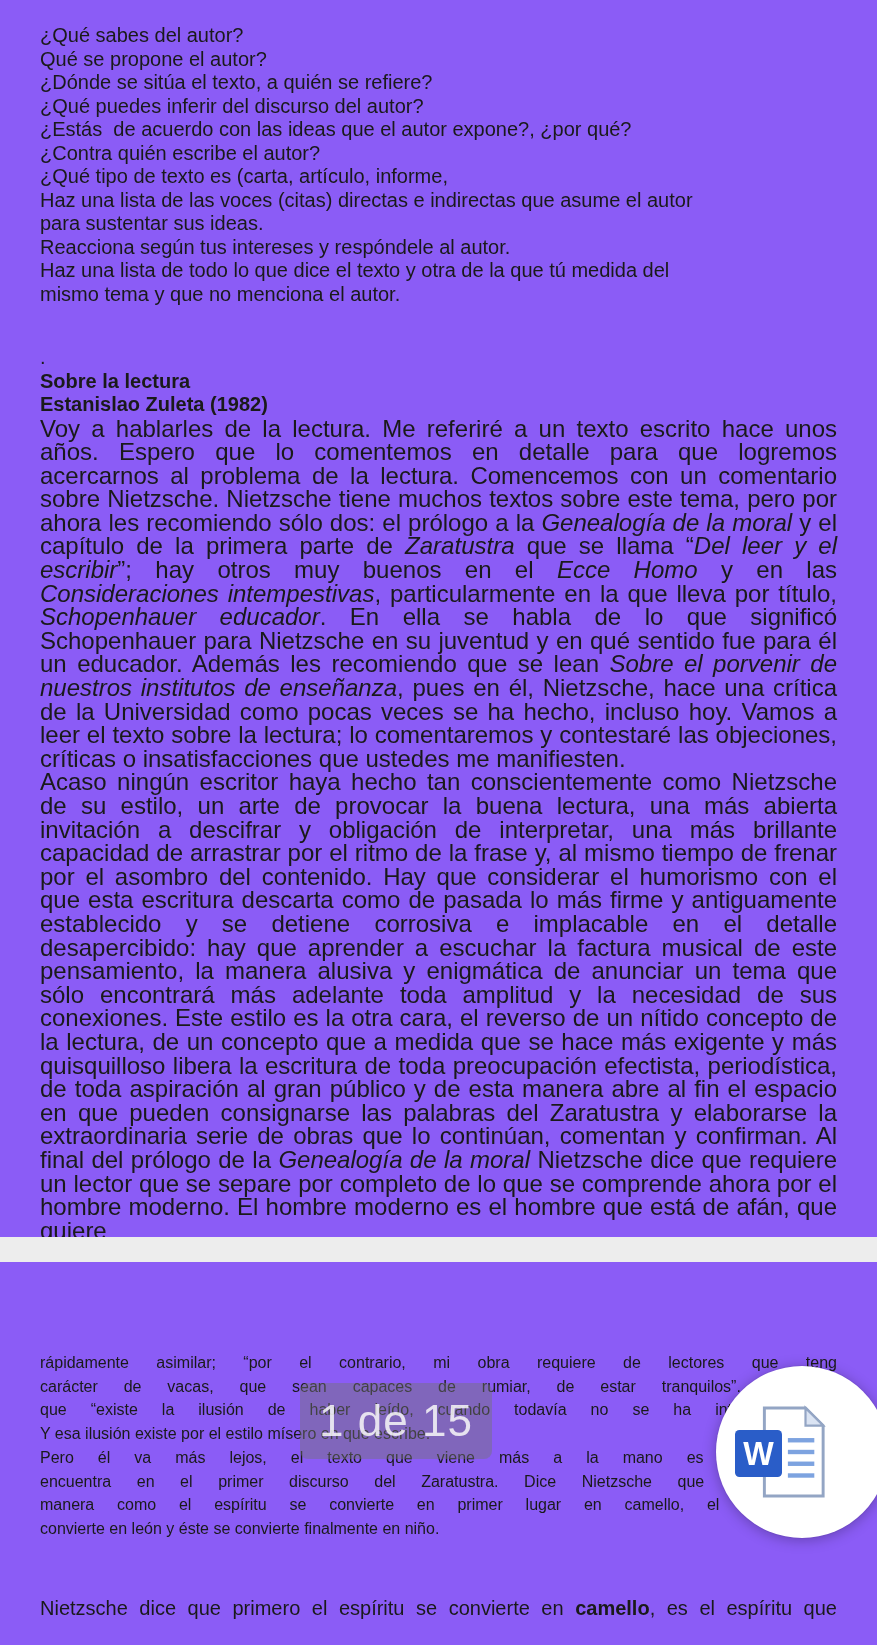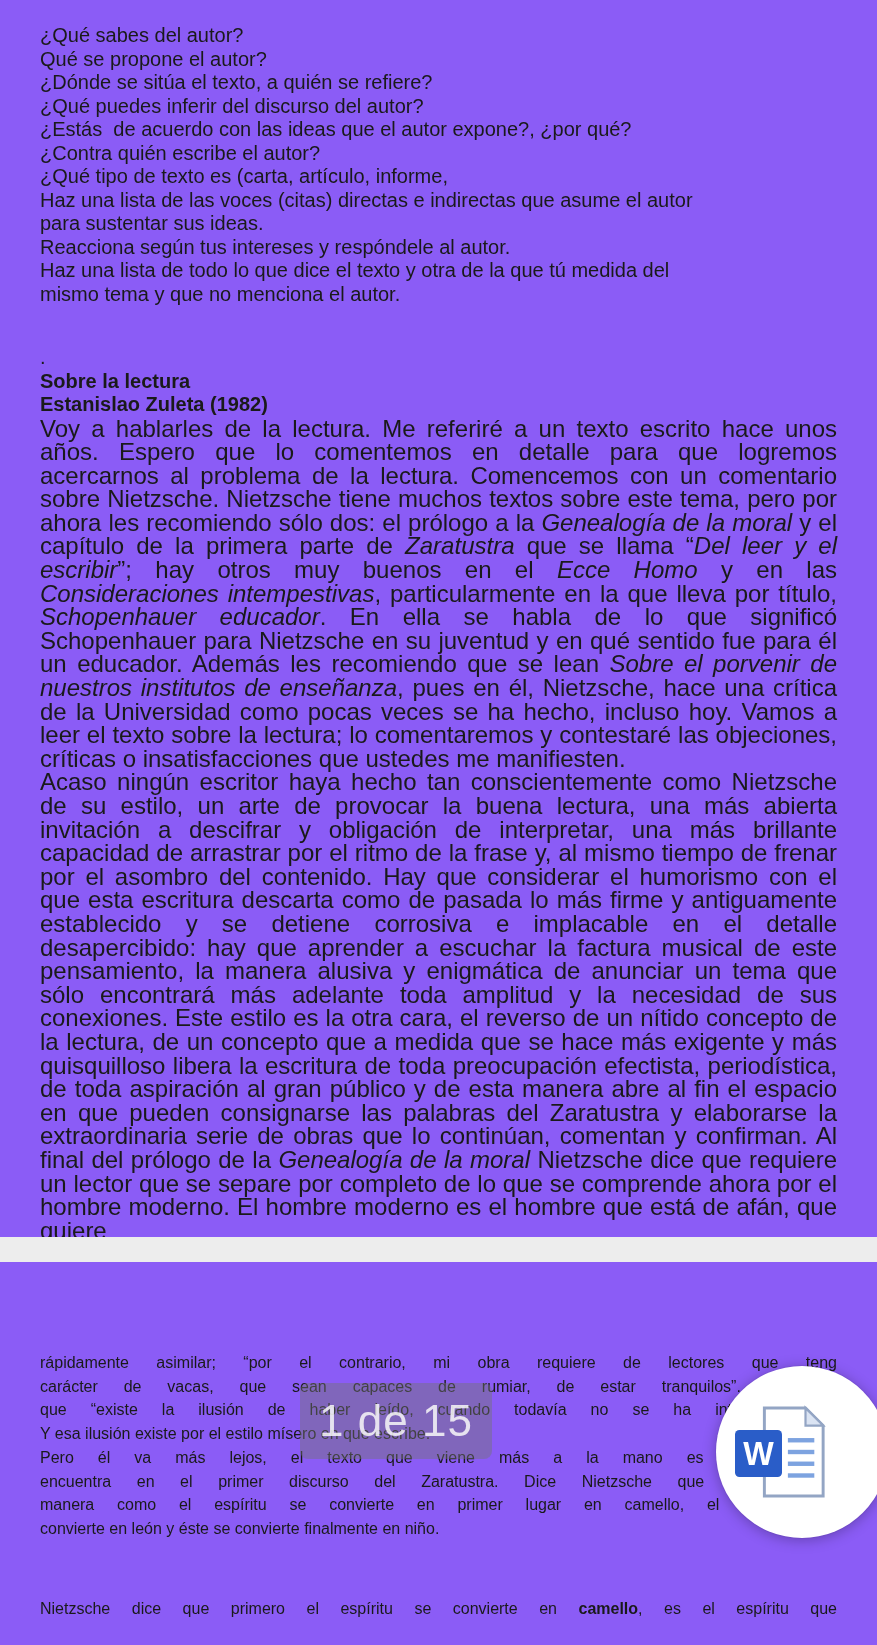--- a/index.html
+++ b/index.html
@@ -16,21 +16,21 @@
   .dot-line{margin-top:40px;}
   .doc-title{font-weight:bold;}
   .doc-byline{font-weight:bold;}
   .para{font-size:24px;line-height:23.6px;margin:0;text-align:justify;}
   .italic{font-style:italic;}
   .bold{font-weight:bold;}
   .separator{position:absolute;left:0;top:1237px;width:877px;height:25px;background:#ededed;}
   .page2{position:absolute;top:1351px;left:40px;width:797px;}
   .p2line{font-size:16px;line-height:23.7px;white-space:pre-wrap;}
   .jline{text-align:justify;text-align-last:justify;}
-  .page2-last{position:absolute;top:1597px;left:40px;width:797px;font-size:16px;line-height:23.7px;}
+  .page2-last{position:absolute;top:1597px;left:40px;width:797px;font-size:20px;line-height:23.7px;}
   .page-indicator{
     position:absolute;left:300px;top:1383px;width:192px;height:76px;
     background:rgba(115,115,115,0.45);
     border-radius:8px;
     display:flex;align-items:center;justify-content:center;
     font-size:44px;color:rgba(248,248,248,0.85);
     letter-spacing:1px;
   }
   .word-fab{
     position:absolute;left:716px;top:1366px;width:172px;height:172px;

